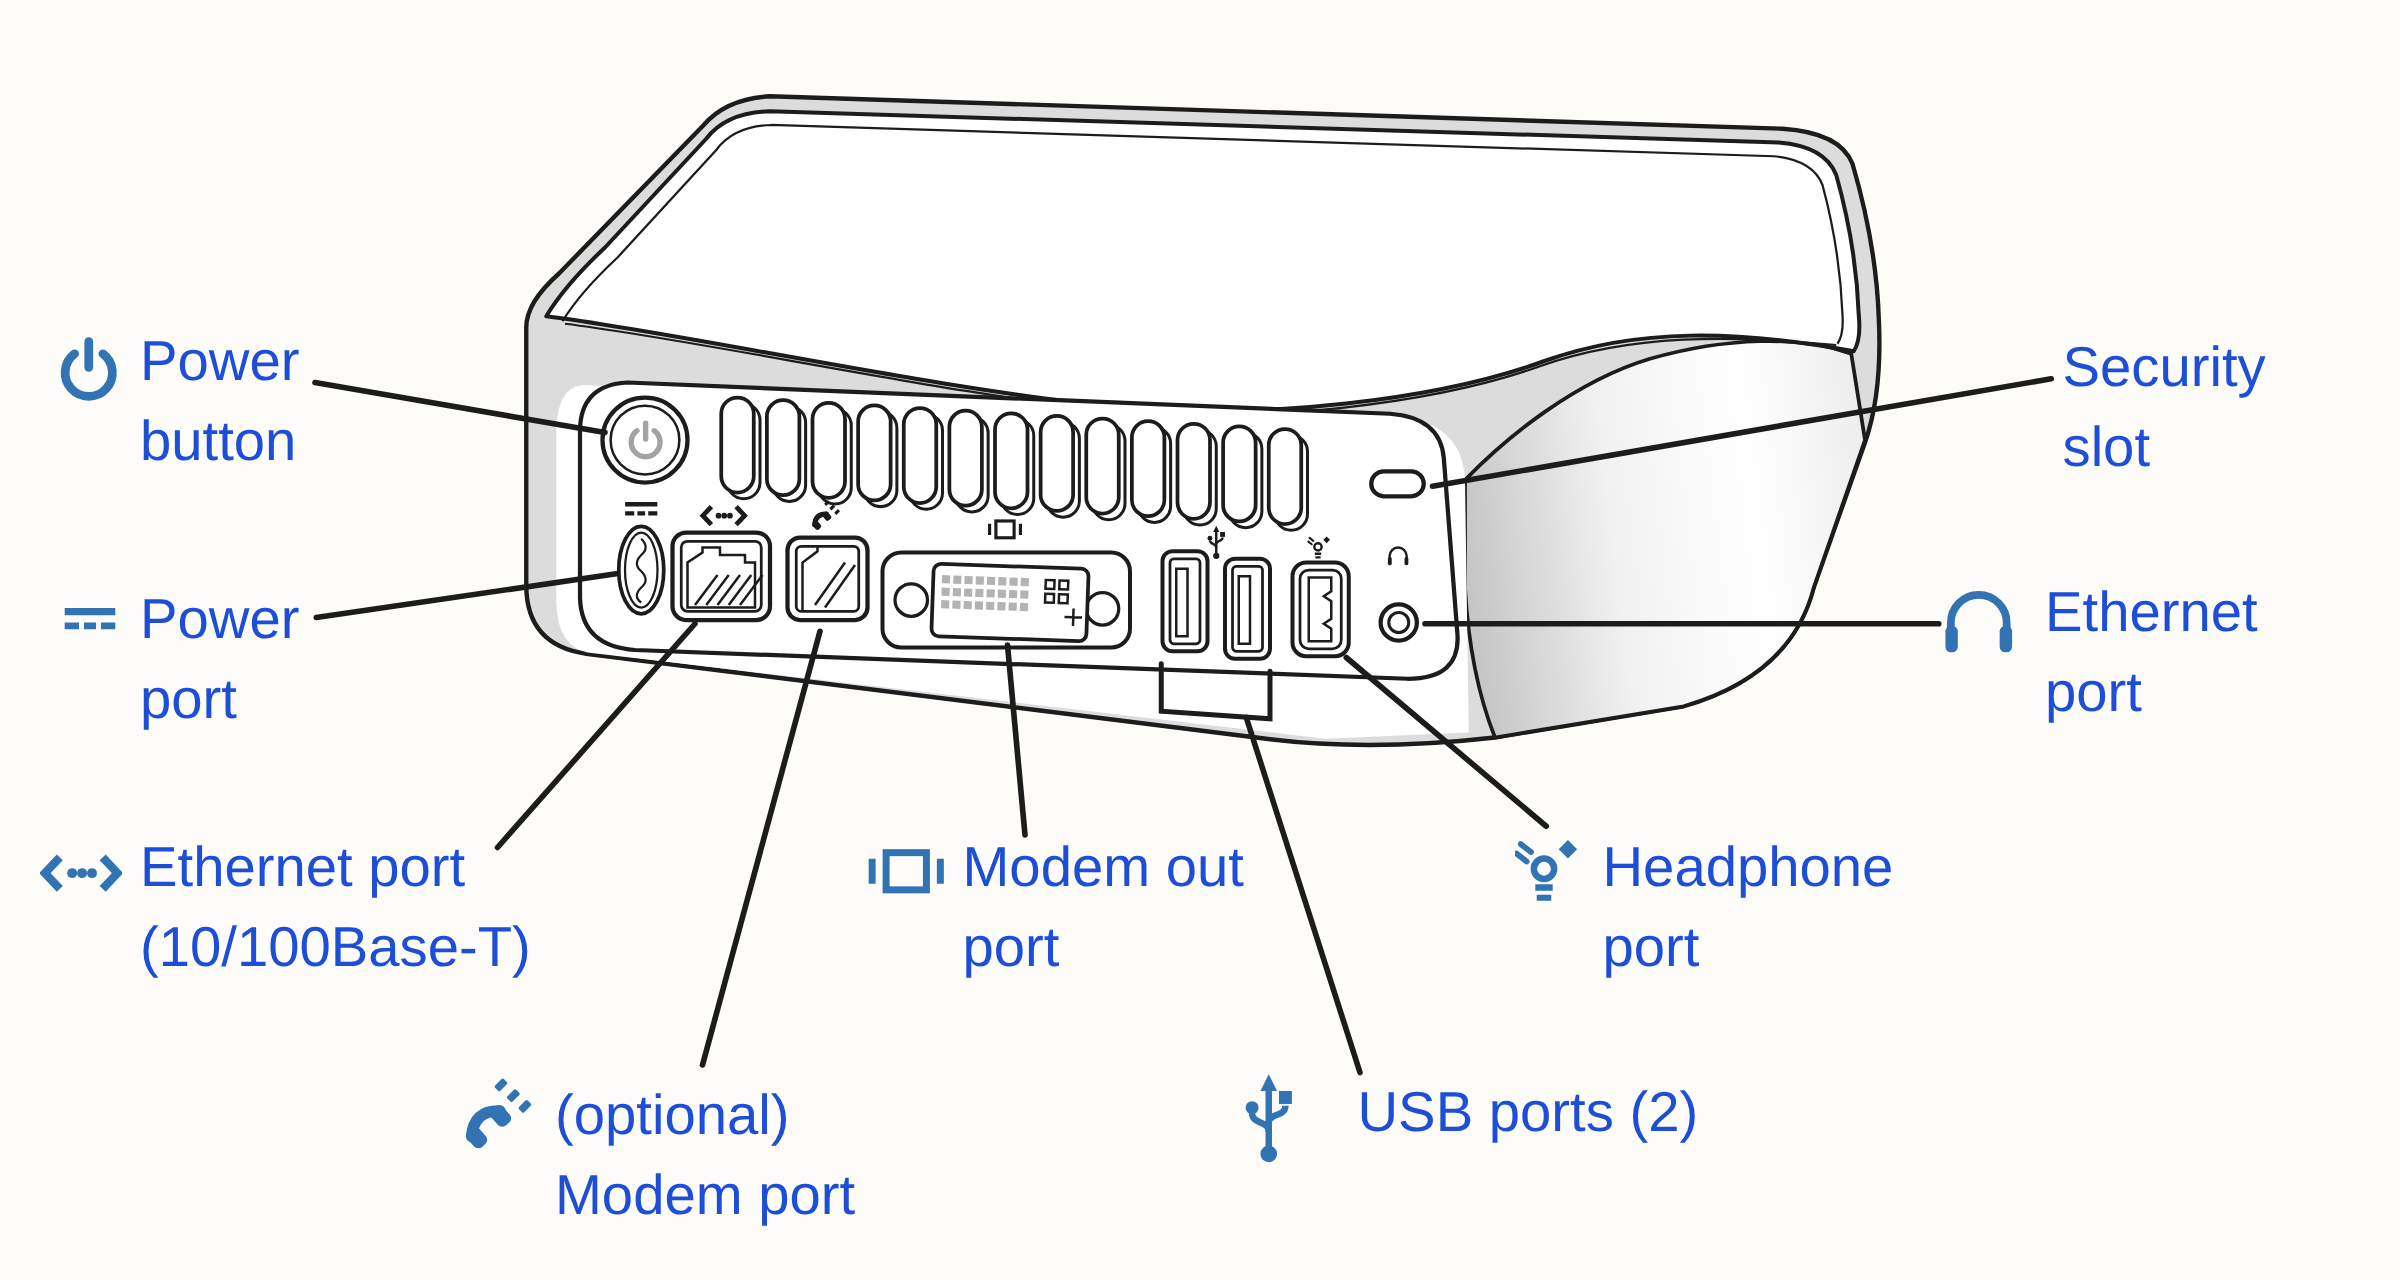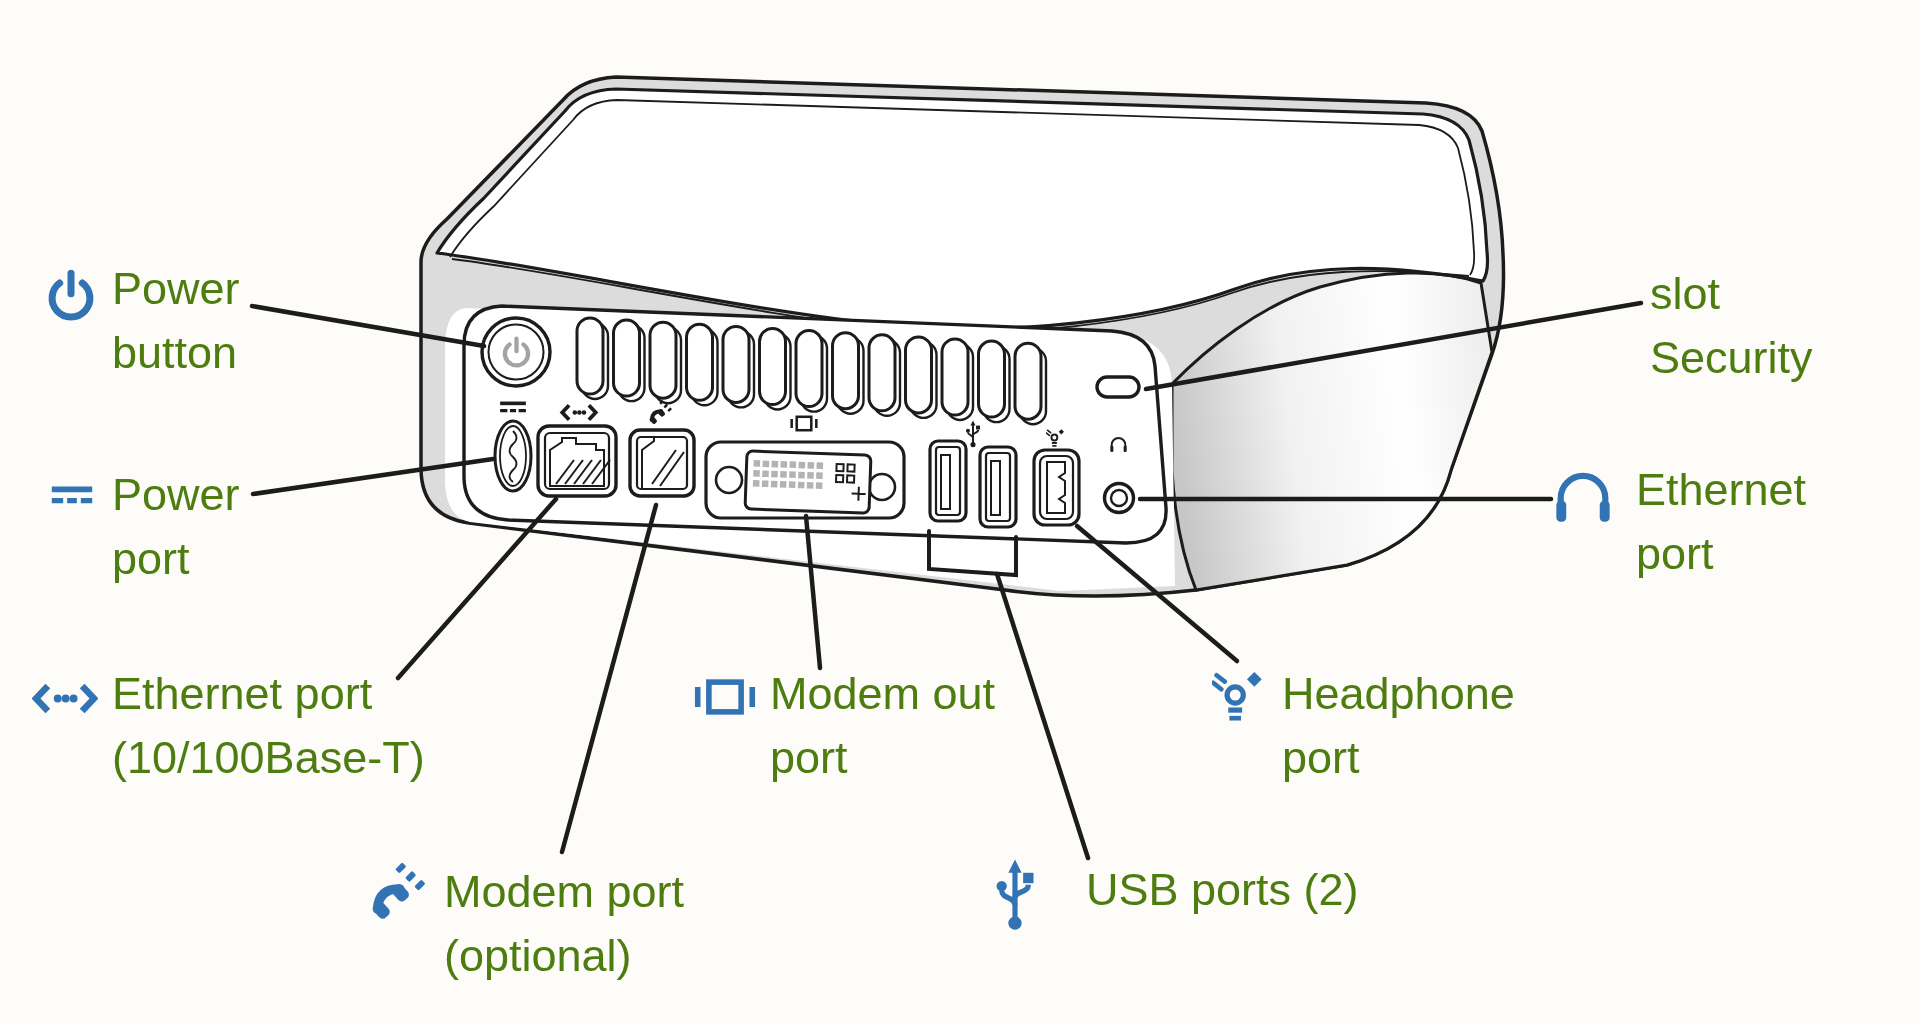--- a/index.html
+++ b/index.html
@@ -1,19 +1,19 @@
 <!DOCTYPE html>
 <html><head>
 <meta charset="utf-8">
 <style>
   html,body{margin:0;padding:0;}
   body{font-family:"Liberation Sans", sans-serif;}
   .stage{position:relative;width:1920px;height:1024px;background:#fdfcf9;overflow:hidden;}
   .stage svg.scene{position:absolute;left:0;top:0;}
-  .label{position:absolute;font-size:45px;line-height:64px;color:#4d7c0f;letter-spacing:0;white-space:nowrap;}
+  .label{position:absolute;font-size:45px;line-height:64px;color:#1d4ed8;letter-spacing:0;white-space:nowrap;}
   .label span{display:block;}
   .lbl-icon{position:absolute;display:block;}
 </style>
 </head>
 <body>
 
 <div class="stage">
 
 <svg class="scene" width="1920" height="1024" viewBox="0 0 1920 1024">
   <defs>
@@ -271,36 +271,36 @@
 </div>
 <div class="label" style="left:112px;top:463px">
   <span>Power</span>
   <span>port</span>
 </div>
 <div class="label" style="left:112px;top:662px">
   <span>Ethernet port</span>
   <span>(10/100Base-T)</span>
 </div>
 <div class="label" style="left:444px;top:860px">
+  <span>(optional)</span>
   <span>Modem port</span>
-  <span>(optional)</span>
 </div>
 <div class="label" style="left:770px;top:662px">
   <span>Modem out</span>
   <span>port</span>
 </div>
 <div class="label" style="left:1086px;top:858px">
   <span>USB ports (2)</span>
 </div>
 <div class="label" style="left:1282px;top:662px">
   <span>Headphone</span>
   <span>port</span>
 </div>
 <div class="label" style="left:1650px;top:262px">
+  <span>Security</span>
   <span>slot</span>
-  <span>Security</span>
 </div>
 <div class="label" style="left:1636px;top:458px">
   <span>Ethernet</span>
   <span>port</span>
 </div>
 
 </div>
 
 </body></html>

